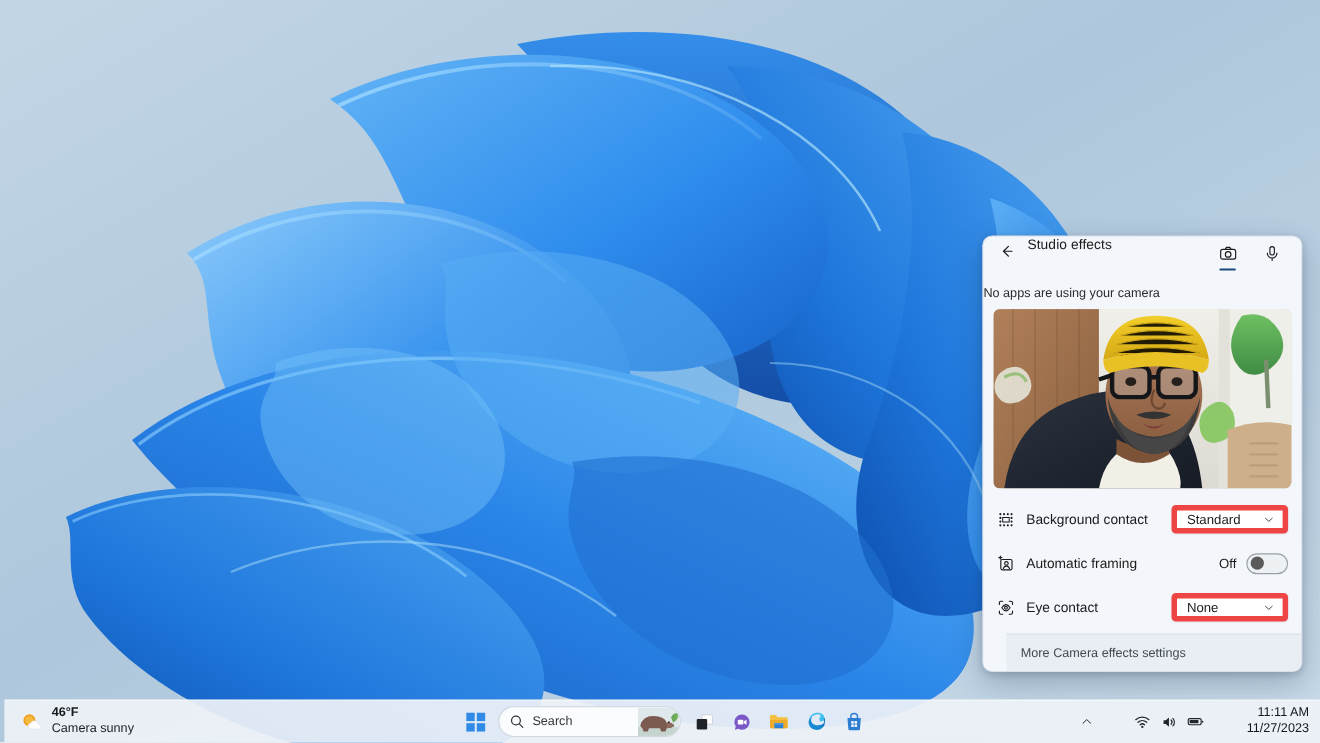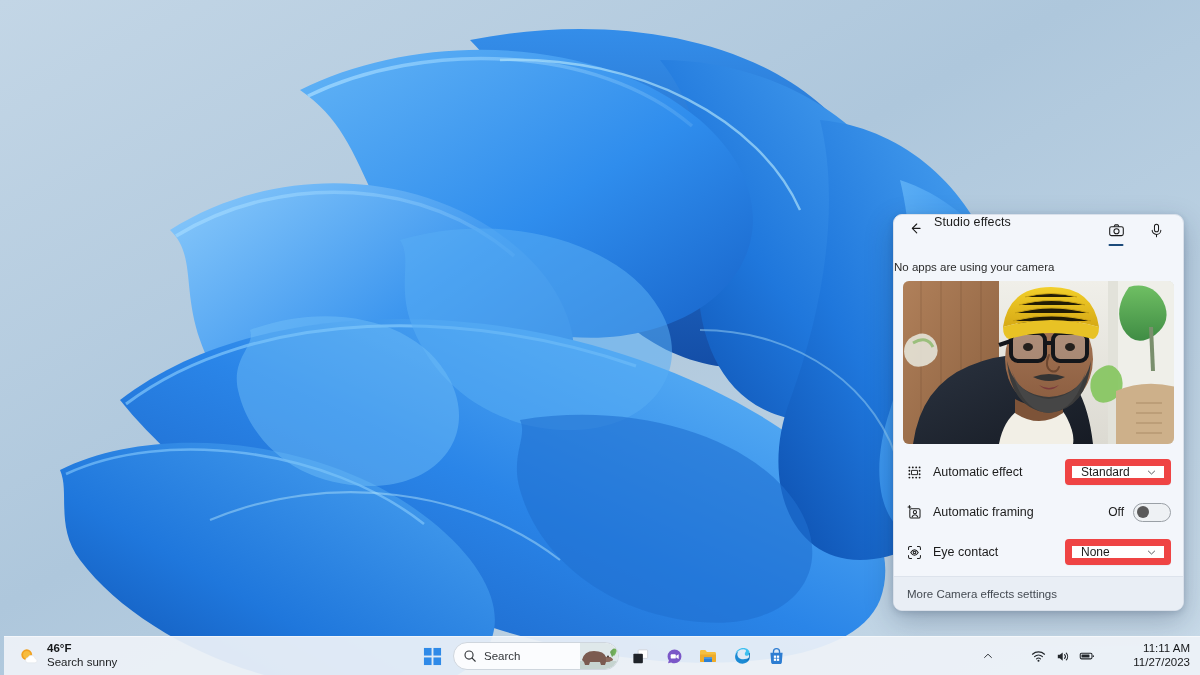--- a/index.html
+++ b/index.html
@@ -111,21 +111,21 @@
     margin-left: 10px;
     font-size: 12.5px;
     color: #1b1b1b;
     flex: 1;
     white-space: nowrap;
   }
   .dropdown {
     width: 106px;
     height: 26px;
     background: #ffffff;
-    border: 7px solid #ef4444;
+    border: 5px solid #ef4444;
     border-radius: 4px;
     display: flex;
     align-items: center;
     padding: 0 7px 0 9px;
     cursor: pointer;
     box-shadow: 0 1px 1px rgba(0,0,0,0.04);
   }
   .dropdown .dval {
     flex: 1;
     font-size: 12px;
@@ -150,20 +150,21 @@
     background: #5a5a5a;
   }
 
   .flyout-footer {
     background: #e9eef5;
     border-top: 1px solid #dde3ec;
     height: 34px;
     display: flex;
     align-items: center;
     padding: 0 13px;
+    margin-left: 21px;
   }
   .footer-link {
     font-size: 11.5px;
     color: #444a52;
     cursor: pointer;
   }
 
   
   #taskbar {
     position: absolute;
@@ -473,21 +474,21 @@
               <circle cx="4" cy="12" r="1.1"></circle>
                 <circle cx="16" cy="12" r="1.1"></circle>
               <circle cx="4" cy="16" r="1.1"></circle>
                 <circle cx="8" cy="16" r="1.1"></circle>
                 <circle cx="12" cy="16" r="1.1"></circle>
                 <circle cx="16" cy="16" r="1.1"></circle>
             </g>
             <path d="M6.5 7.5h7v5h-7z" fill="none" stroke="#1b1b1b" stroke-width="1.1"></path>
           </svg>
         </span>
-        <span class="rlabel">Automatic effect</span>
+        <span class="rlabel">Background contact</span>
         <div class="dropdown">
           <span class="dval">Standard</span>
           <svg width="11" height="11" viewBox="0 0 16 16">
             <path d="M3.5 6 8 10.2 12.5 6" fill="none" stroke="#35393e" stroke-width="1.2" stroke-linecap="round" stroke-linejoin="round"></path>
           </svg>
         </div>
       </div>
 
       <div class="srow">
         <span class="ricon">
@@ -535,21 +536,21 @@
 
     <div class="weather">
       <svg width="21" height="21" viewBox="0 0 24 24">
         <circle cx="10" cy="10" r="6.2" fill="#f0a020"></circle>
         <circle cx="10" cy="10" r="4.2" fill="#f7bc3e"></circle>
         <path d="M11 19.2a3.1 3.1 0 0 1 .3-6.1 4.4 4.4 0 0 1 8.3 1.3 2.4 2.4 0 0 1-.6 4.8z" fill="#ffffff"></path>
         <path d="M11 19.2a3.1 3.1 0 0 1 .3-6.1 4.4 4.4 0 0 1 8.3 1.3 2.4 2.4 0 0 1-.6 4.8z" fill="none" stroke="#dfe3e8" stroke-width="0.7"></path>
       </svg>
       <span class="weather-text">
         <span class="weather-temp" style="display:block">46°F</span>
-        <span class="weather-desc" style="display:block">Search sunny</span>
+        <span class="weather-desc" style="display:block">Camera sunny</span>
       </span>
     </div>
 
     <div class="tb-center">
 
       <div class="tb-btn">
         <svg width="19" height="19" viewBox="0 0 20 20">
           <rect x="1" y="1" width="8" height="8" fill="#2f8ae8"></rect>
           <rect x="11" y="1" width="8" height="8" fill="#2f8ae8"></rect>
           <rect x="1" y="11" width="8" height="8" fill="#2f8ae8"></rect>

